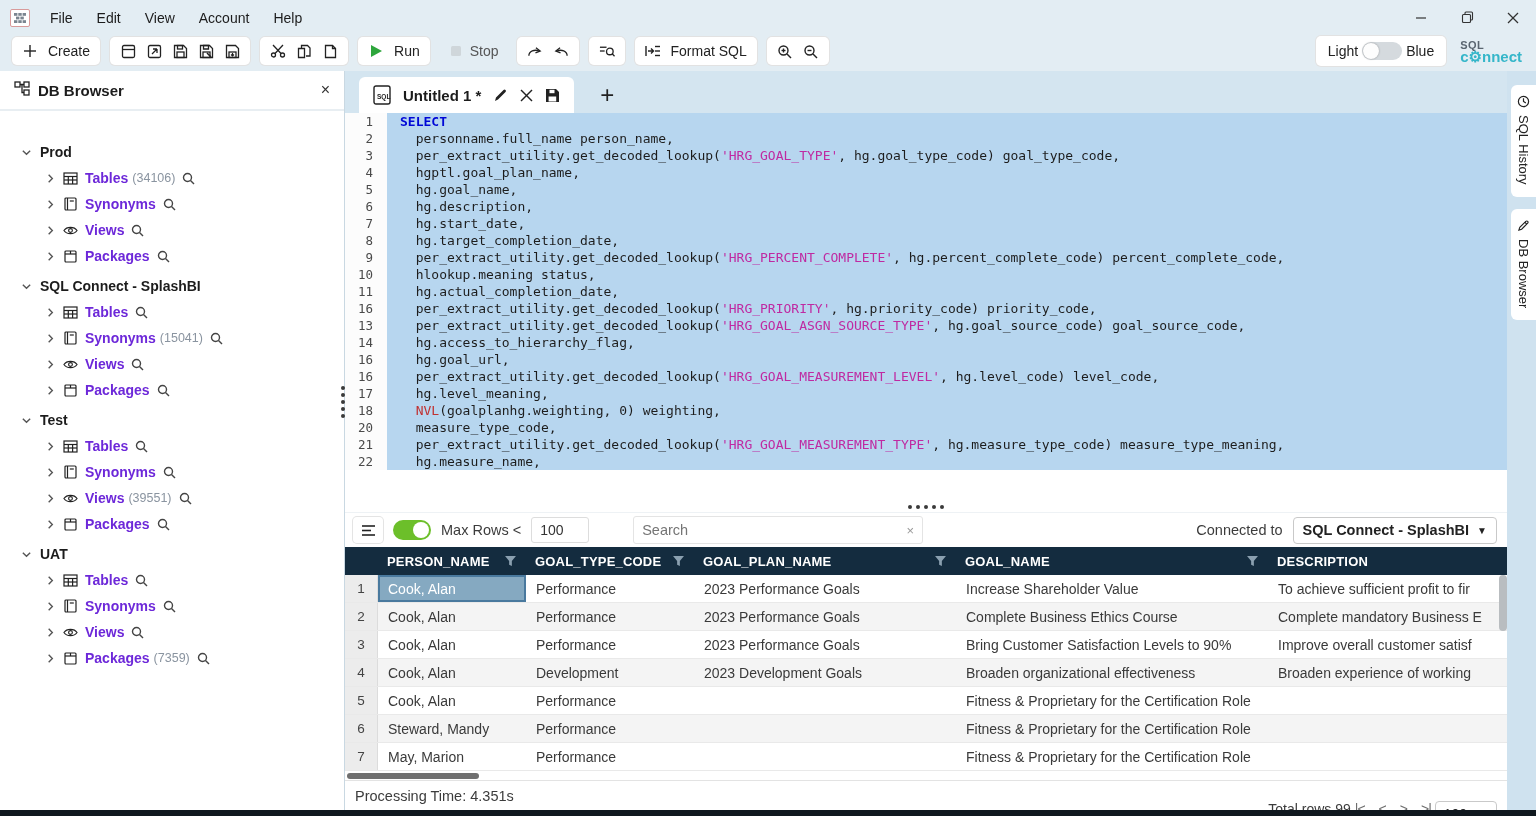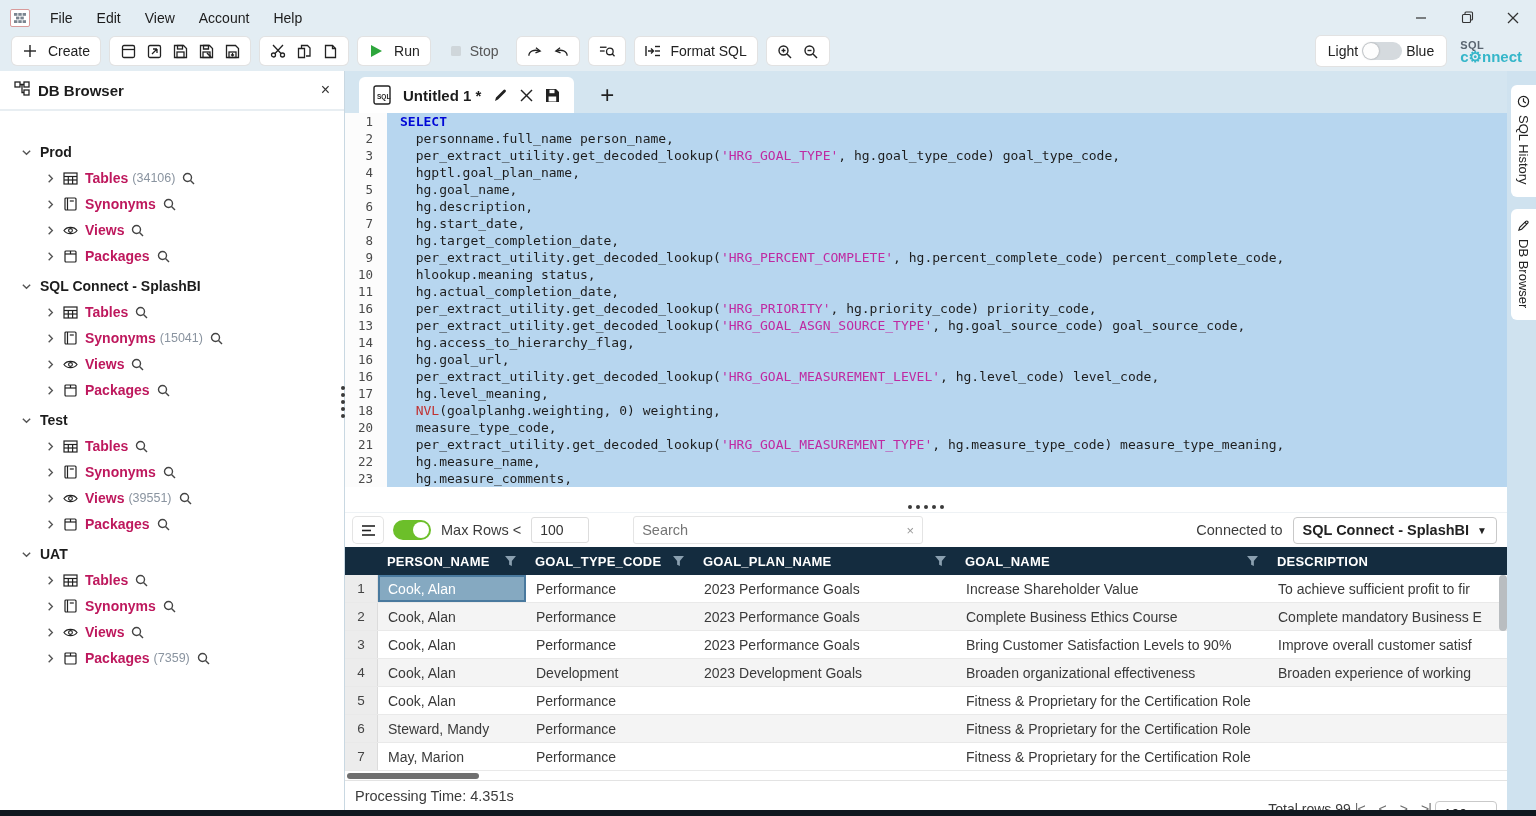--- a/index.html
+++ b/index.html
@@ -34,21 +34,21 @@
 
   
   .sidebar { width:345px; background:#fff; border-right:1px solid #c9d8e2; display:flex; flex-direction:column; flex:0 0 auto; position:relative; }
   .sb-header { height:40px; display:flex; align-items:center; padding:0 14px; border-bottom:2px solid #e8eef2; }
   .sb-title { font-size:15px; font-weight:bold; color:#1c1c1c; margin-left:8px; }
   .sb-close { margin-left:auto; font-size:16px; color:#333; }
   .tree { padding:28px 0 0 0; overflow:hidden; }
   .tree-group { margin-bottom:4px; }
   .tg-head { display:flex; align-items:center; gap:8px; padding:4px 0 4px 20px; font-weight:bold; color:#1c1c1c; height:26px; }
   .tg-item { display:flex; align-items:center; gap:7px; padding:4px 0 4px 44px; height:26px; }
-  .tg-item .lbl { font-weight:bold; color:#be185d; }
+  .tg-item .lbl { font-weight:bold; color:#6d28d9; }
   .tg-item .cnt { color:#8a94a0; font-size:12.5px; margin-left:-3px; }
   .chev { display:flex; align-items:center; justify-content:center; width:12px; height:12px; color:#555; }
   .titem-ico { width:15px; height:15px; display:flex; align-items:center; justify-content:center; }
   .search-ico { width:13px; height:13px; display:flex; align-items:center; }
   .v-splitter-dots { position:absolute; right:-4px; top:315px; width:7px; display:flex; flex-direction:column; gap:3px; z-index:5; }
   .v-splitter-dots i { width:4px; height:4px; background:#3a3a3a; border-radius:50%; display:block; }
 
   
   .main { flex:1; display:flex; flex-direction:column; min-width:0; background:#d4e5f0; }
   .tabbar { height:42px; display:flex; align-items:flex-end; padding:6px 0 0 14px; gap:26px; background:#d4e5f0; }
@@ -833,24 +833,20 @@
             <span class="ct"><span>  measure_type_code,</span></span>
           </div>
           <div class="cl">
             <span class="ln">21</span>
             <span class="ct"><span>  per_extract_utility.get_decoded_lookup(</span><span class="str">'HRG_GOAL_MEASUREMENT_TYPE'</span><span>, hg.measure_type_code) measure_type_meaning,</span></span>
           </div>
           <div class="cl">
             <span class="ln">22</span>
             <span class="ct"><span>  hg.measure_name,</span></span>
           </div>
-          <div class="cl">
-            <span class="ln">23</span>
-            <span class="ct"><span>  hg.measure_comments,</span></span>
-          </div>
         </div>
 
       <div class="h-splitter">
           <i></i>
           <i></i>
           <i></i>
           <i></i>
           <i></i>
         </div>
 

